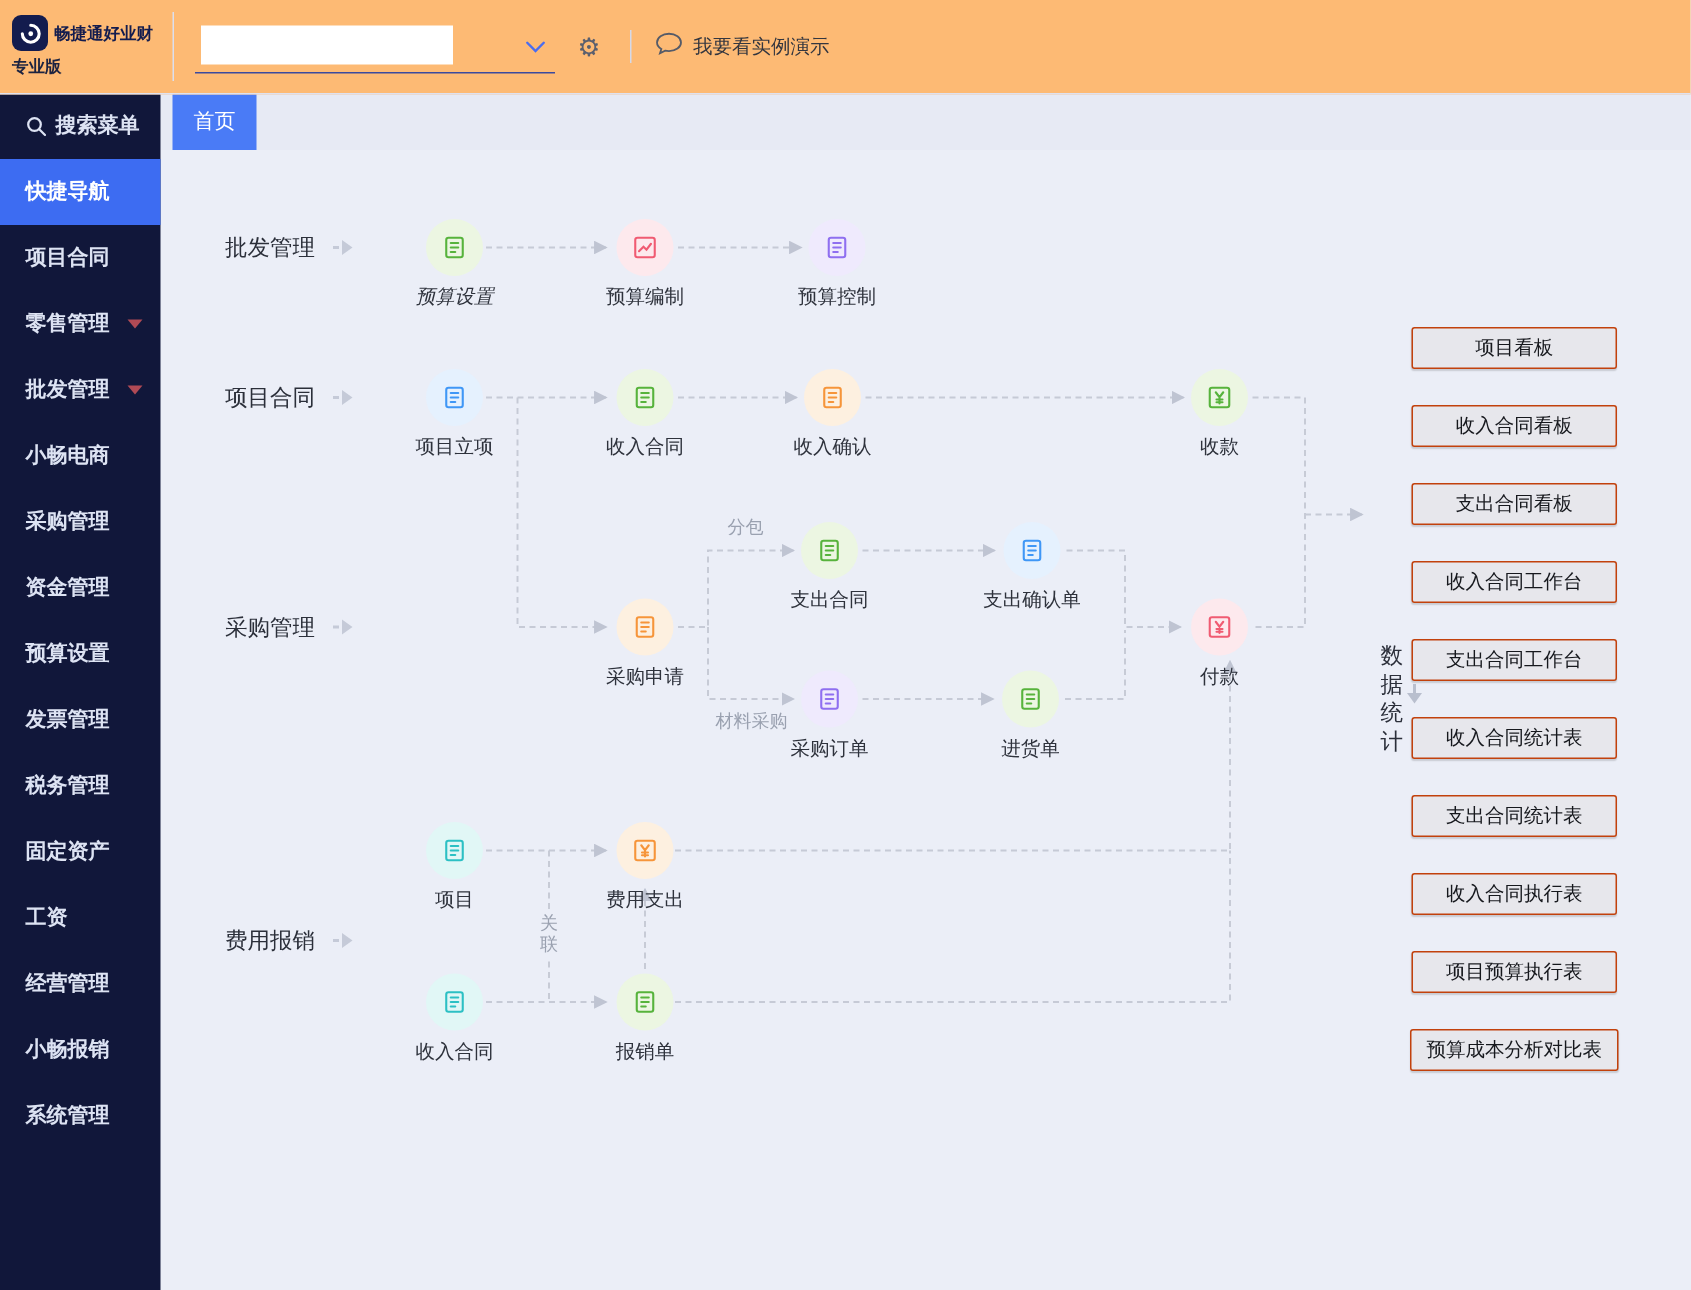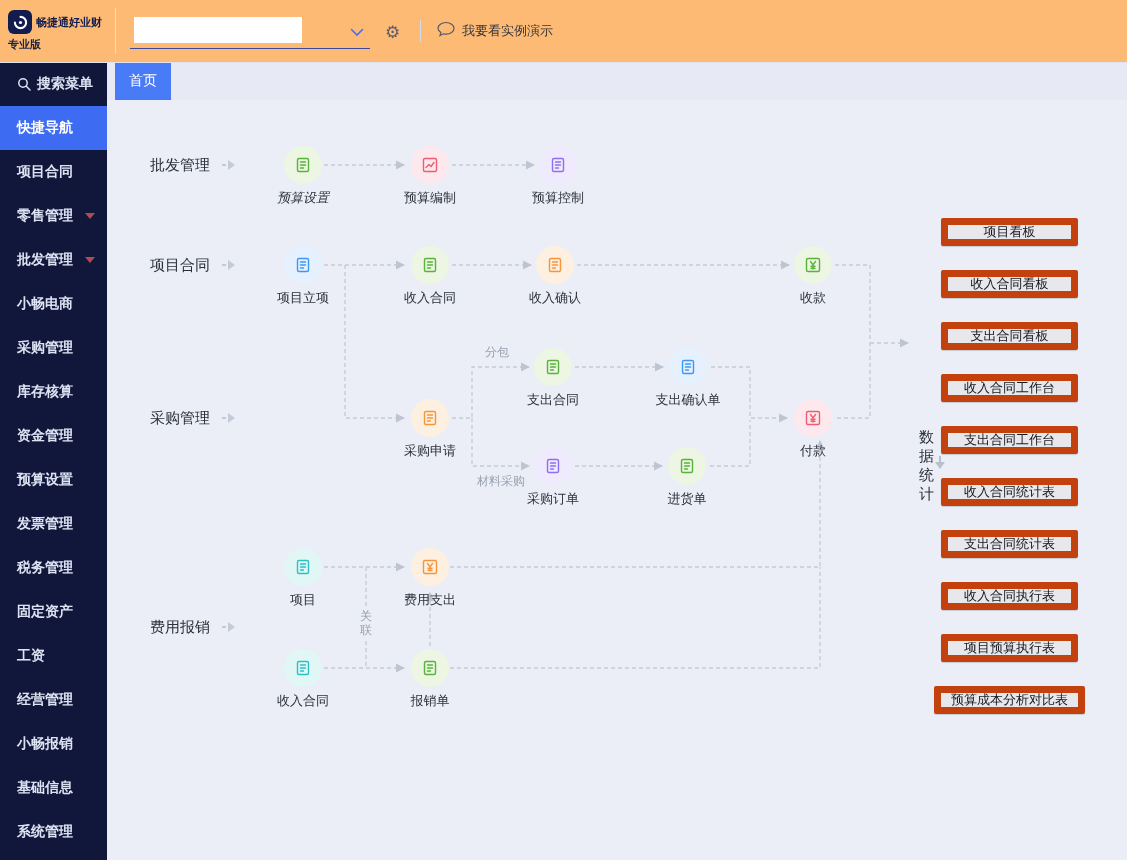--- a/index.html
+++ b/index.html
@@ -91,21 +91,21 @@
   .stats-title{font-size:15px;color:#2b2f3a;text-align:center;}
   .stats-arrow{width:12px;height:14px;margin:6px auto 12px;position:relative;}
   .stats-arrow::before{content:"";position:absolute;left:5px;top:0;width:2px;height:6px;background:#b9bfce;}
   .stats-arrow::after{
     content:"";position:absolute;left:1px;top:6px;width:0;height:0;
     border-left:5px solid transparent;border-right:5px solid transparent;border-top:7px solid #b9bfce;
   }
   #stats-list{display:flex;flex-direction:column;gap:24px;align-items:center;}
   .stats-btn{
     min-width:137px;height:28px;box-sizing:border-box;padding:0 10px;
-    background:#e7e7ec;border:7px solid #c2410c;border-radius:2px;
+    background:#e7e7ec;border:1px solid #c2410c;border-radius:2px;
     font-size:13px;color:#16181d;display:flex;align-items:center;justify-content:center;
     white-space:nowrap;cursor:pointer;box-shadow:0 1px 1px rgba(0,0,0,.15);
     font-family:inherit;
   }
 </style>
 </head>
 <body>
 
 <header class="topbar">
   <div class="logo-area">
@@ -169,23 +169,20 @@
         <span class="s-label">批发管理</span>
         <span class="s-caret"></span>
       </div>
       <div class="side-item">
         <span class="s-label">小畅电商</span>
       </div>
       <div class="side-item">
         <span class="s-label">采购管理</span>
       </div>
       <div class="side-item">
-        <span class="s-label">库存核算</span>
-      </div>
-      <div class="side-item">
         <span class="s-label">资金管理</span>
       </div>
       <div class="side-item">
         <span class="s-label">预算设置</span>
       </div>
       <div class="side-item">
         <span class="s-label">发票管理</span>
       </div>
       <div class="side-item">
         <span class="s-label">税务管理</span>
@@ -194,23 +191,20 @@
         <span class="s-label">固定资产</span>
       </div>
       <div class="side-item">
         <span class="s-label">工资</span>
       </div>
       <div class="side-item">
         <span class="s-label">经营管理</span>
       </div>
       <div class="side-item">
         <span class="s-label">小畅报销</span>
-      </div>
-      <div class="side-item">
-        <span class="s-label">基础信息</span>
       </div>
       <div class="side-item">
         <span class="s-label">系统管理</span>
       </div>
     </div>
 </aside>
 
 <div class="tabstrip">
   <div class="tab">首页</div>
 </div>

